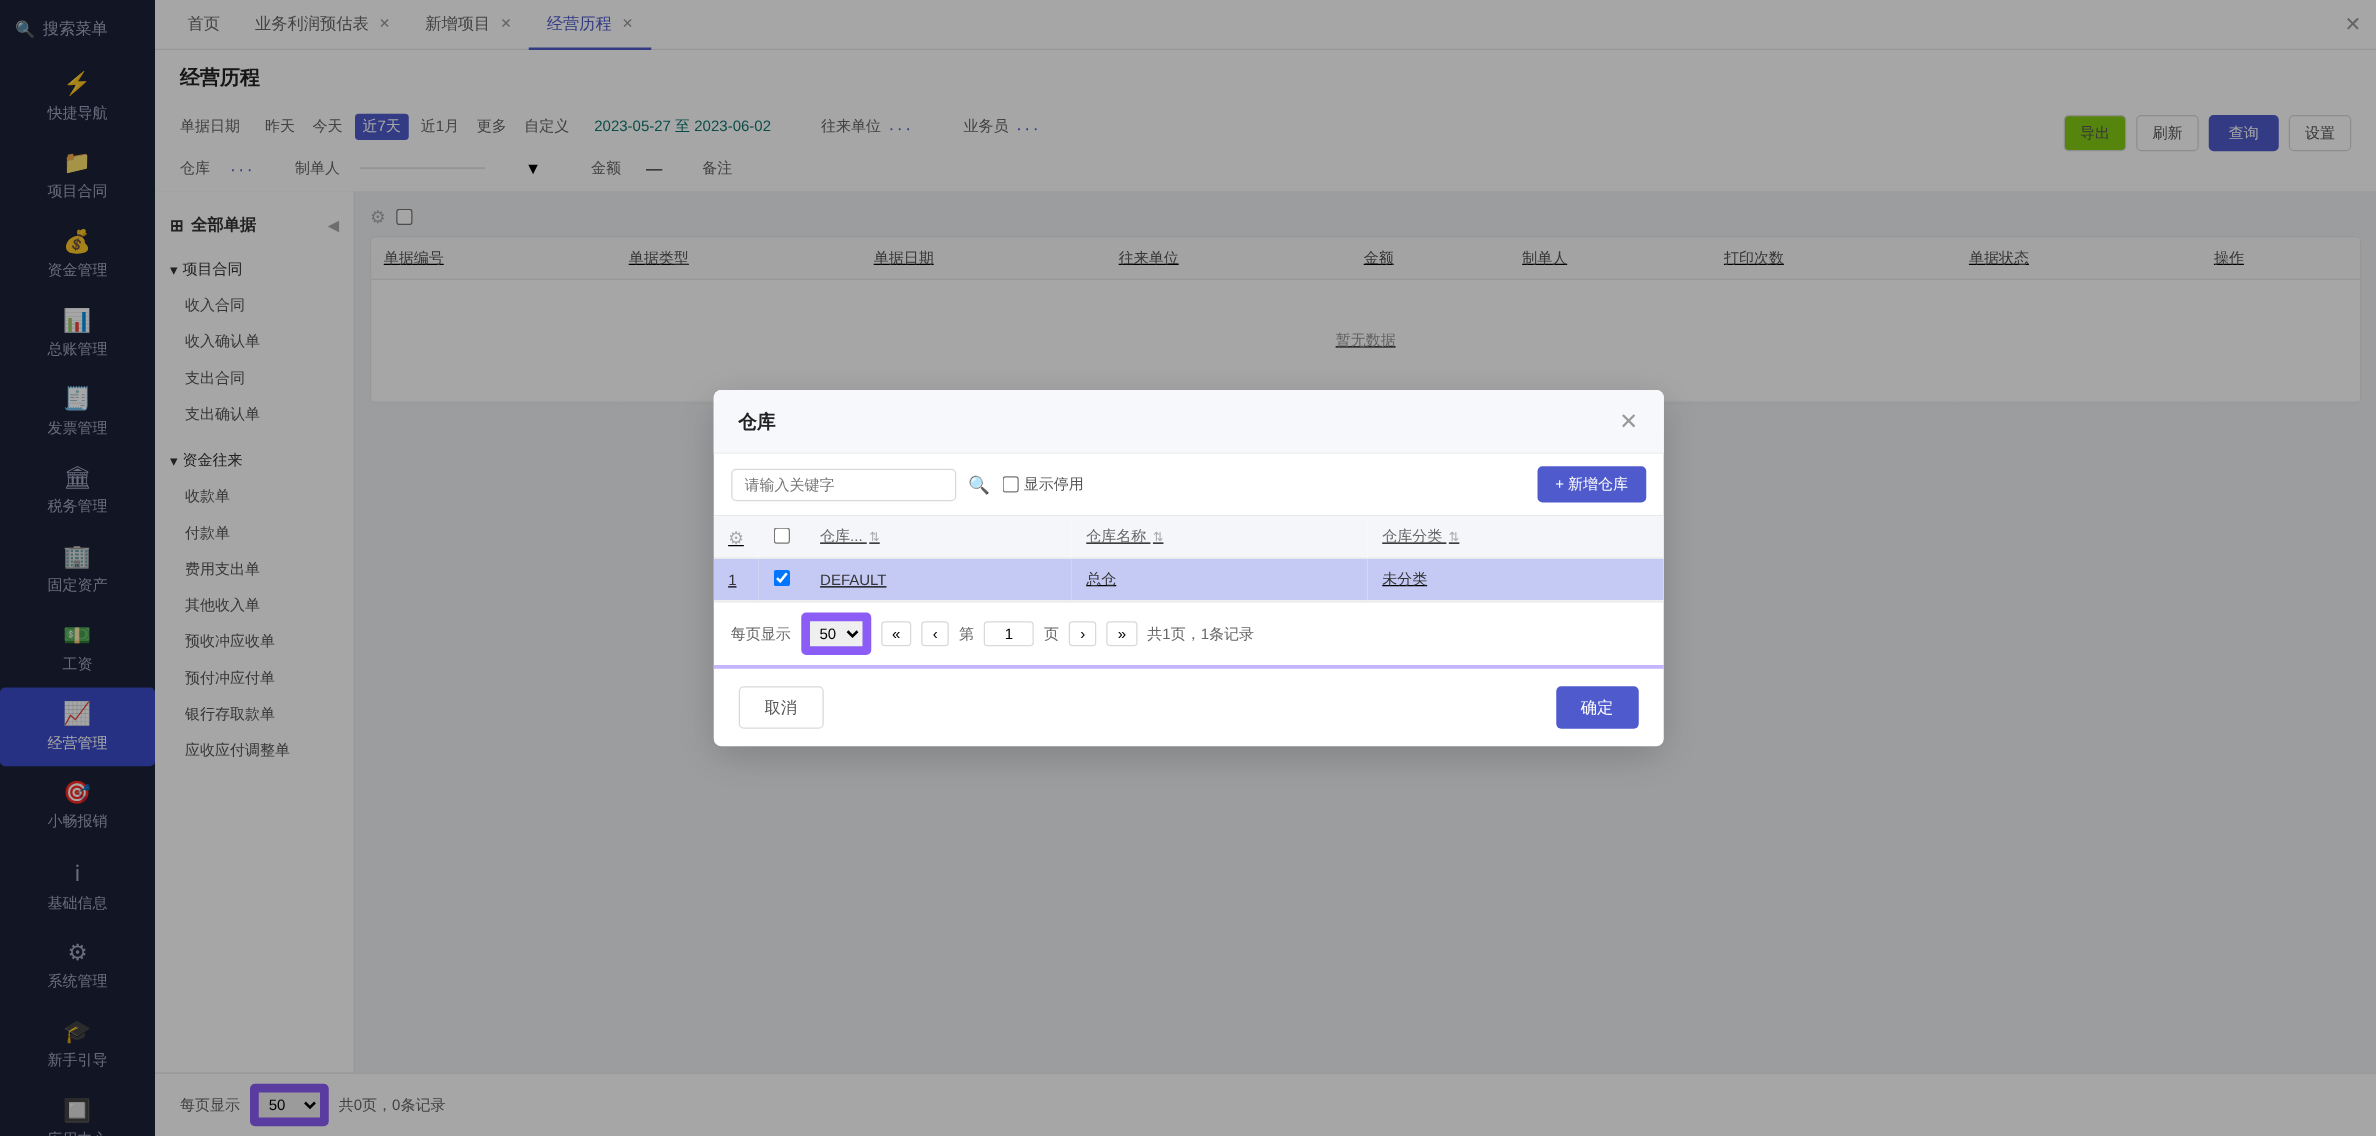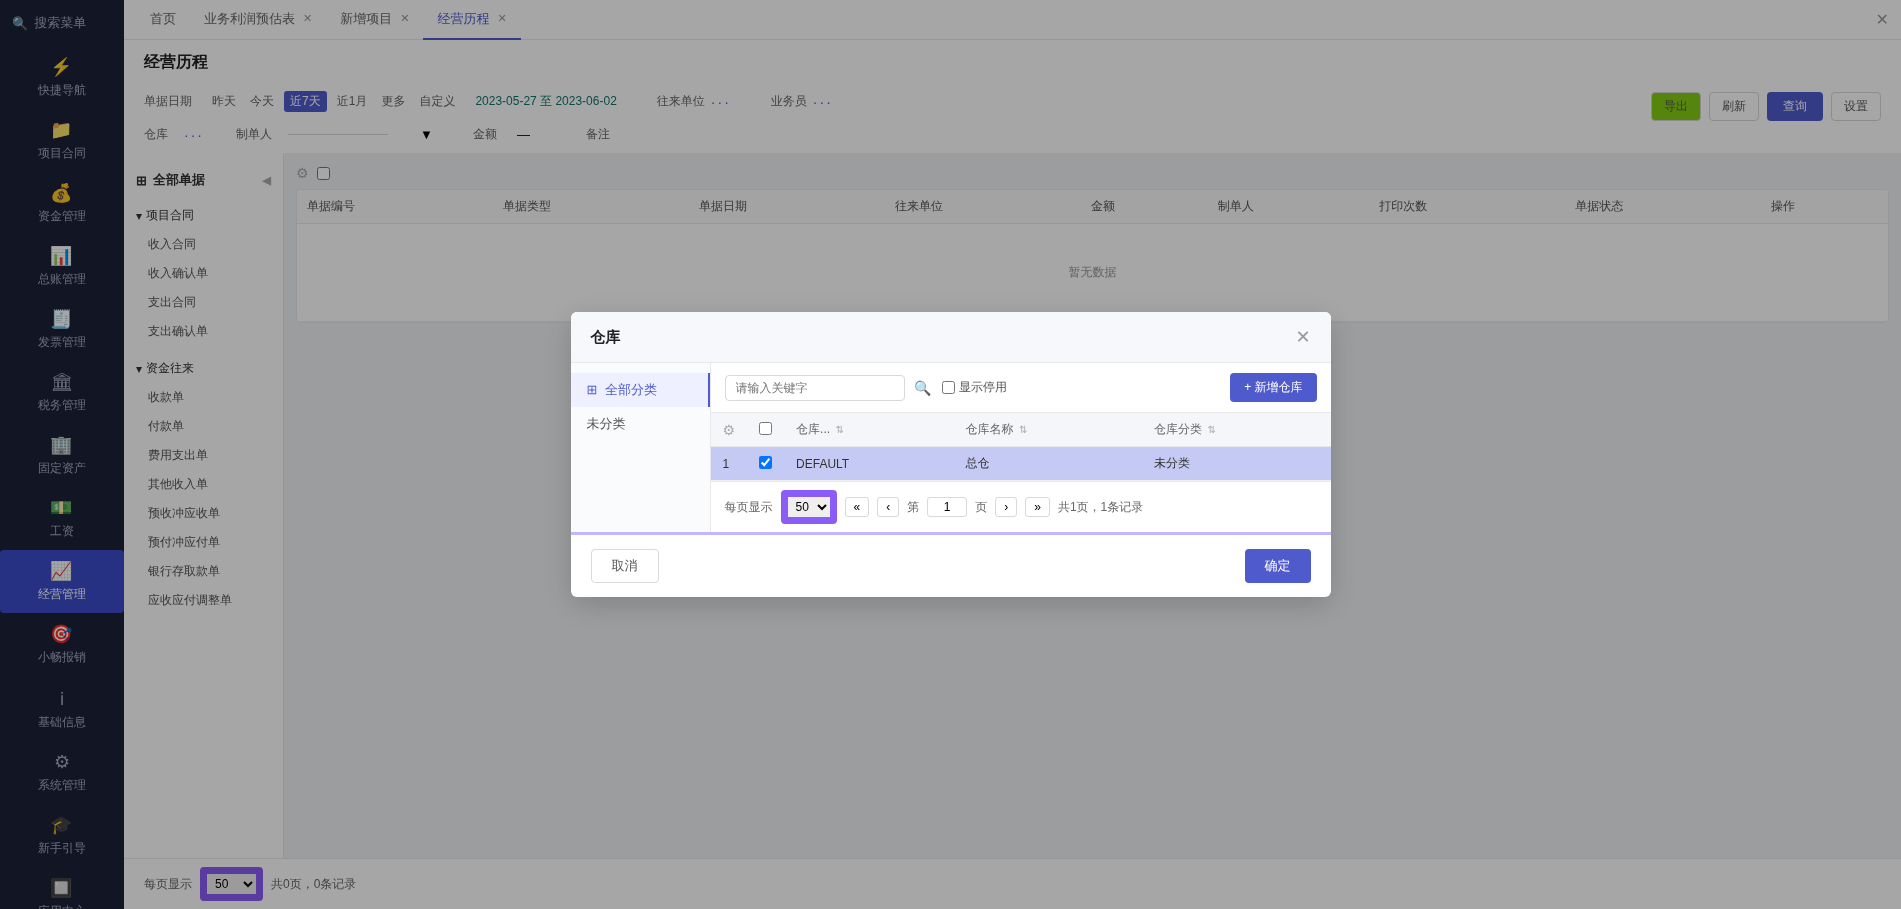--- a/index.html
+++ b/index.html
@@ -237,20 +237,21 @@
     .table-container {
       background: #fff;
       border: 1px solid #e8e8e8;
       border-radius: 4px;
       overflow: auto;
     }
     table {
       width: 100%;
       border-collapse: collapse;
       font-size: 12px;
+      text-decoration: underline;
     }
     th {
       background: #fafafa;
       border-bottom: 1px solid #e8e8e8;
       padding: 8px 10px;
       text-align: left;
       color: #555;
       font-weight: 500;
       white-space: nowrap;
     }
@@ -590,21 +591,21 @@
       </div>
 
       <div class="filter-row2">
         <span class="filter-label">仓库</span>
         <span class="filter-dots">···</span>
         <span class="filter-label" style="margin-left:16px;">制单人</span>
         <span style="display:inline-block;width:100px;border-bottom:1px solid #d9d9d9;"></span>
         <span style="margin-left:16px;">▼</span>
         <span class="filter-label" style="margin-left:24px;">金额</span>
         <span style="margin-left:4px;">—</span>
-        <span class="filter-label" style="margin-left:40px;">备注</span>
+        <span class="filter-label" style="margin-left:16px;">备注</span>
       </div>
     </div>
 
     <div class="page-title-actions">
       <button class="btn-export">导出</button>
       <button class="btn-refresh">刷新</button>
       <button class="btn-query">查询</button>
       <button class="btn-settings">设置</button>
     </div>
 
@@ -686,29 +687,20 @@
 <div class="overlay">
   <div class="dialog">
 
     <div class="dialog-header">
       <span class="dialog-title">仓库</span>
       <span class="dialog-close">✕</span>
     </div>
 
     <div class="dialog-body">
 
-      <div class="dialog-sidebar">
-        <div class="dialog-sidebar-item active">
-          <span style="margin-right:4px;">⊞</span>
-          <span>全部分类</span>
-        </div>
-        <div class="dialog-sidebar-item">
-          <span>未分类</span>
-        </div>
-      </div>
 
       <div class="dialog-content">
 
         <div class="dialog-toolbar">
           <input type="text" class="dialog-search-input" placeholder="请输入关键字" style="">
           <span class="dialog-search-icon">🔍</span>
           <label class="dialog-checkbox-label">
             <input type="checkbox" style="">
             <span>显示停用</span>
           </label>

